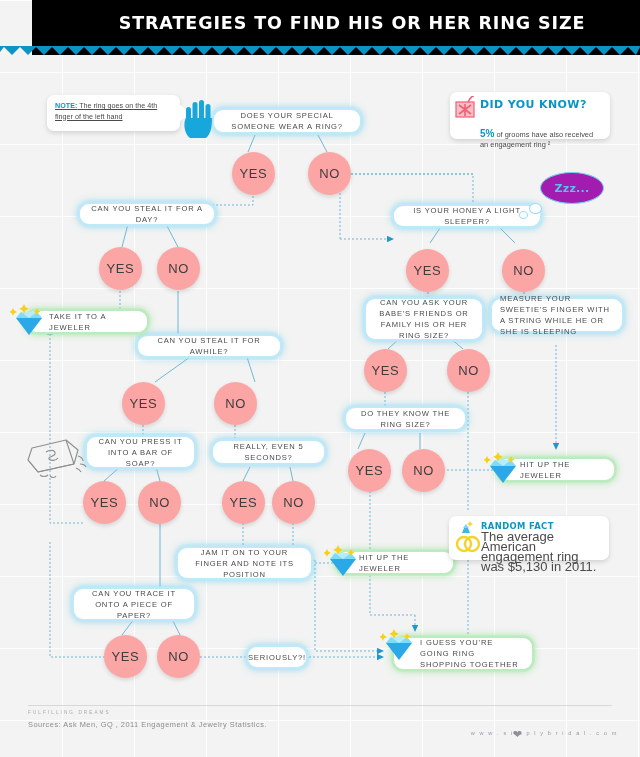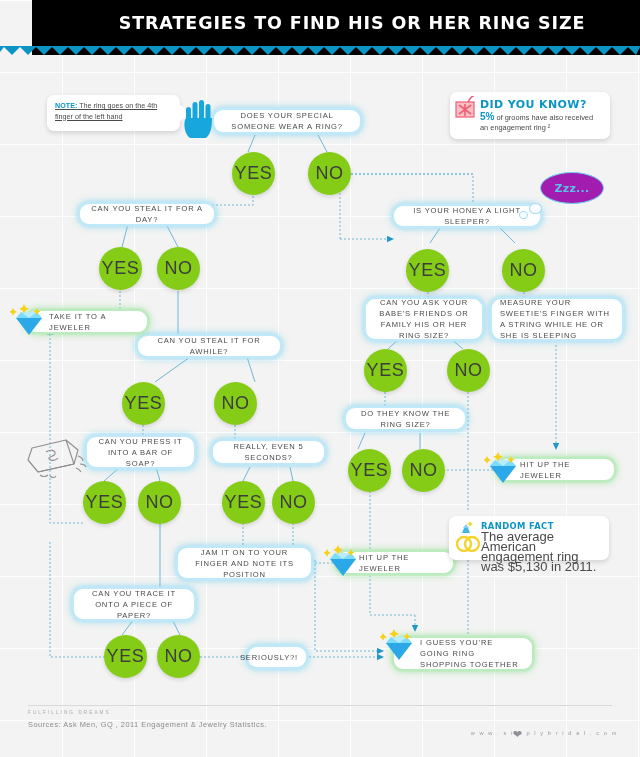--- a/index.html
+++ b/index.html
@@ -48,25 +48,25 @@
     font-size:7.6px;letter-spacing:.8px;
     text-align:center;
     display:flex;align-items:center;justify-content:center;
     padding:4px 8px;
     box-sizing:border-box;
     line-height:11px;
     font-family:"Liberation Sans", sans-serif;
   }
   .ans{
     position:absolute;z-index:3;
-    background:#84cc16;border-radius:50%;
+    background:#fca5a5;border-radius:50%;
     width:43px;height:43px;
     box-shadow:0 2px 4px rgba(0,0,0,.13);
     display:flex;align-items:center;justify-content:center;
-    color:#3d3d3d;font-size:18px;letter-spacing:.6px;
+    color:#3d3d3d;font-size:13px;letter-spacing:.6px;
   }
   .out{
     position:absolute;z-index:3;
     background:#ffffff;border-radius:9px;
     box-shadow:0 0 0 2.5px #bdebc0, 0 0 7px 2px rgba(150,225,150,.9);
     color:#4a4a4a;font-size:7.6px;letter-spacing:.85px;
     display:flex;align-items:center;
     padding:4px 8px 4px 22px;
     box-sizing:border-box;line-height:11px;
   }
@@ -82,21 +82,21 @@
   #note .b{color:#0b95c4;font-weight:bold;}
   #note-tail{
     position:absolute;z-index:4;left:179px;top:104px;
     width:0;height:0;
     border-top:9px solid transparent;border-bottom:9px solid transparent;
     border-left:11px solid #ffffff;
   }
   #dyk{left:450px;top:92px;width:160px;height:47px;padding:6px 8px 6px 30px;}
   #dyk .h{color:#0b95c4;font-weight:bold;font-size:11px;letter-spacing:.4px;
           font-family:"DejaVu Sans", sans-serif;}
-  #dyk .t{font-size:7.4px;color:#4a4a4a;line-height:10px;margin-top:1px;}
+  #dyk .t{font-size:7.4px;color:#4a4a4a;line-height:10px;margin-top:18px;}
   #dyk .pct{color:#0b95c4;font-weight:bold;font-size:10px;}
   #fact{left:449px;top:516px;width:160px;height:44px;padding:5px 8px 5px 32px;}
   #fact .h{color:#0b95c4;font-weight:bold;font-size:8.4px;letter-spacing:.4px;
            font-family:"DejaVu Sans", sans-serif;}
   #fact .t{font-size:13px;color:#4a4a4a;line-height:10px;margin-top:1px;}
   
   #zzz{
     position:absolute;z-index:4;left:540px;top:172px;width:62px;height:30px;
     border:1.6px solid #74cdee;border-radius:50%;background:#a21caf;
     display:flex;align-items:center;justify-content:center;
@@ -277,39 +277,39 @@
   </div>
 <div class="q" style="left:394px;top:206px;width:146px;height:20px;">
     <span>IS YOUR HONEY A LIGHT SLEEPER?</span>
   </div>
 <div class="q" style="left:138px;top:336px;width:142px;height:20px;">
     <span>CAN YOU STEAL IT FOR AWHILE?</span>
   </div>
 <div class="q" style="left:366px;top:299px;width:116px;height:40px;">
     <span>CAN YOU ASK YOUR BABE'S FRIENDS OR FAMILY HIS OR HER RING SIZE?</span>
   </div>
-<div class="q" style="left:492px;top:299px;width:130px;height:40px;text-align:left;justify-content:flex-end;">
+<div class="q" style="left:492px;top:299px;width:130px;height:32px;text-align:left;justify-content:flex-end;">
     <span>MEASURE YOUR SWEETIE'S FINGER WITH A STRING WHILE HE OR SHE IS SLEEPING</span>
   </div>
 <div class="q" style="left:87px;top:437px;width:107px;height:30px;">
     <span>CAN YOU PRESS IT INTO A BAR OF SOAP?</span>
   </div>
 <div class="q" style="left:213px;top:441px;width:111px;height:22px;">
     <span>REALLY, EVEN 5 SECONDS?</span>
   </div>
 <div class="q" style="left:346px;top:408px;width:119px;height:21px;">
     <span>DO THEY KNOW THE RING SIZE?</span>
   </div>
 <div class="q" style="left:178px;top:548px;width:133px;height:30px;">
     <span>JAM IT ON TO YOUR FINGER AND NOTE ITS POSITION</span>
   </div>
 <div class="q" style="left:74px;top:589px;width:120px;height:30px;">
     <span>CAN YOU TRACE IT ONTO A PIECE OF PAPER?</span>
   </div>
-<div class="q" style="left:248px;top:647px;width:58px;height:20px;justify-content:flex-end;">
+<div class="q" style="left:248px;top:647px;width:58px;height:20px;">
     <span>SERIOUSLY?!</span>
   </div>
 
 <div class="ans" style="left:232px;top:152px;">
     <span>YES</span>
   </div>
 <div class="ans" style="left:308px;top:152px;">
     <span>NO</span>
   </div>
 <div class="ans" style="left:99px;top:247px;">

